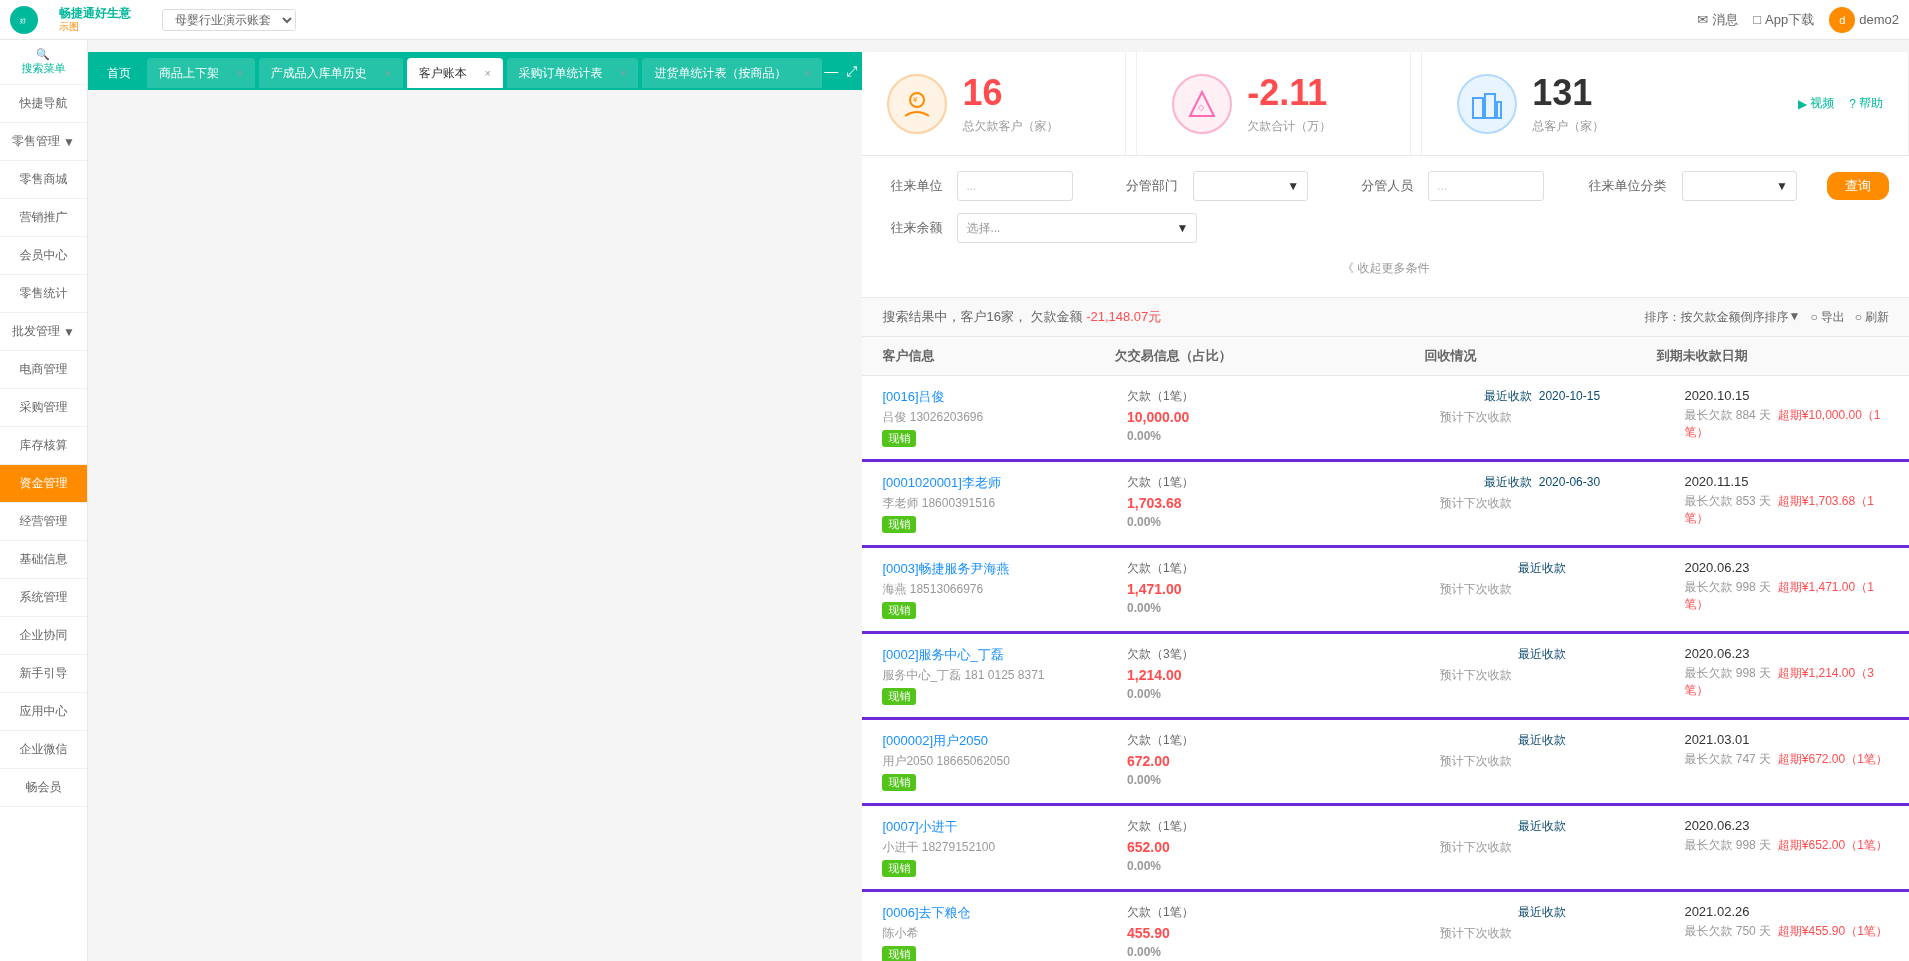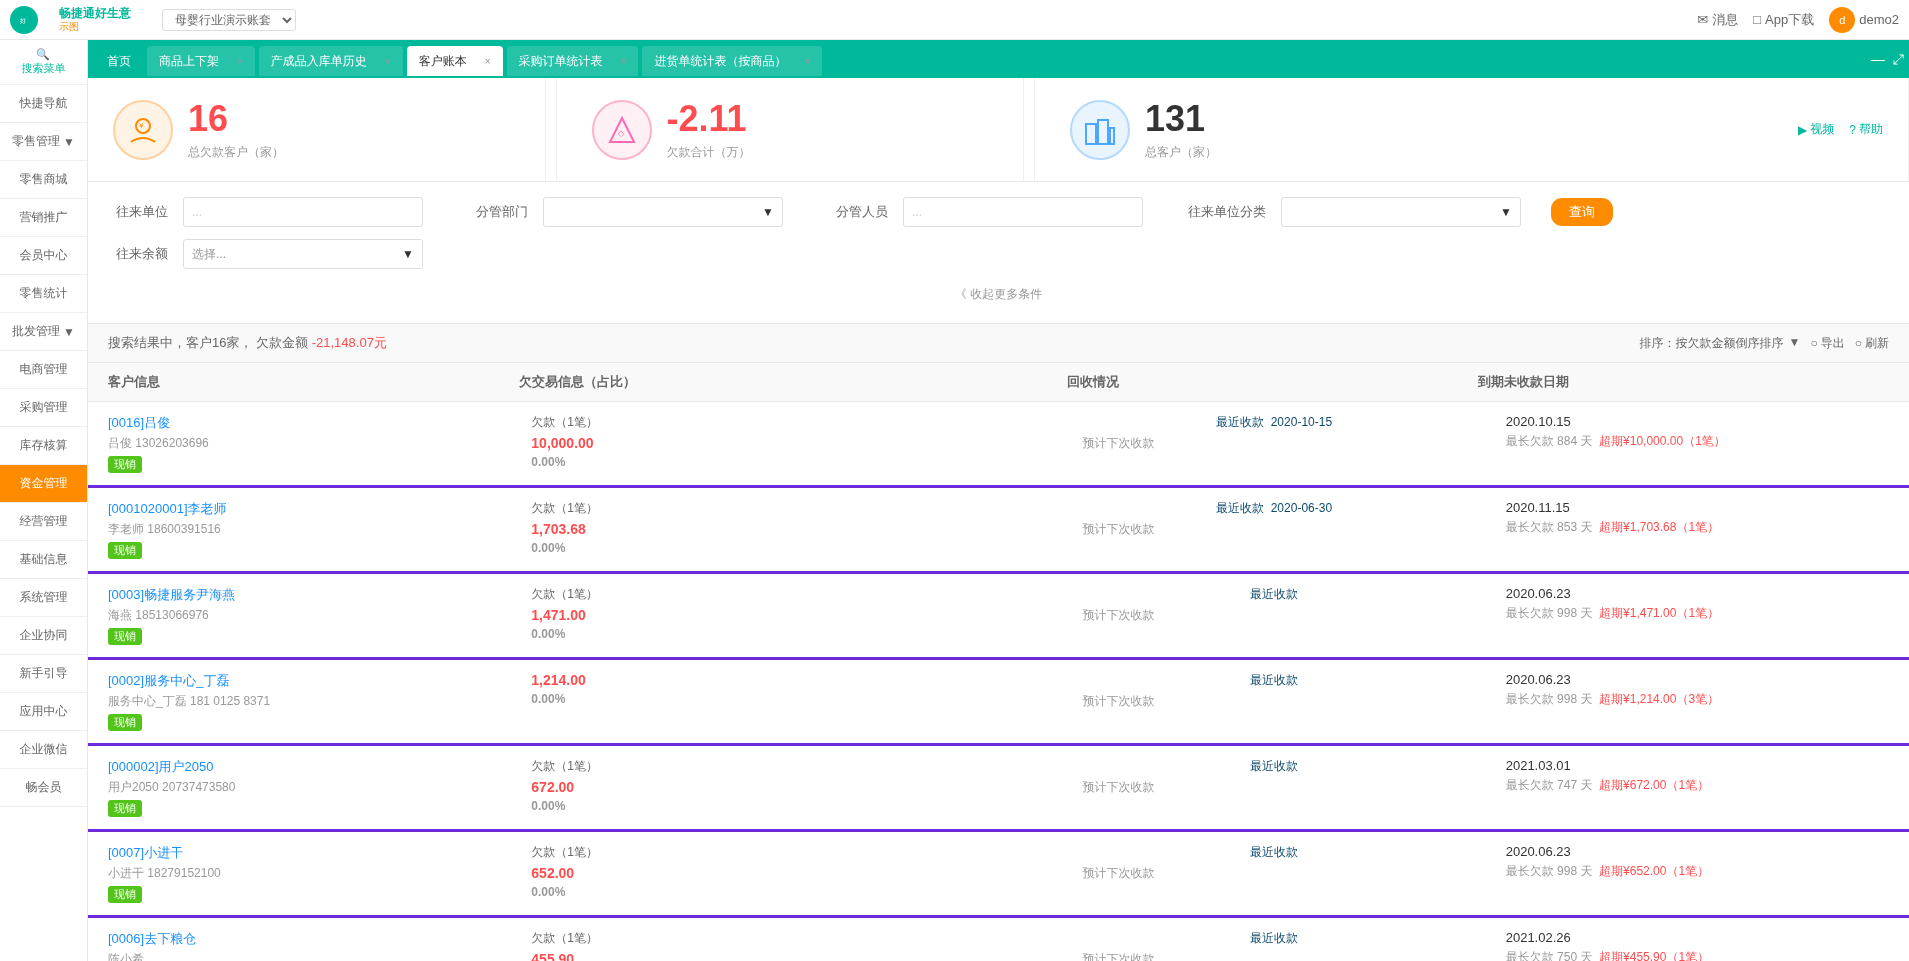--- a/index.html
+++ b/index.html
@@ -3,21 +3,21 @@
   <meta charset="utf-8">
   <style>
     * { box-sizing: border-box; margin: 0; padding: 0; }
     body { font-family: 'Microsoft YaHei', Arial, sans-serif; font-size: 13px; background: #f5f5f5; color: #333; overflow: hidden; }
 
     
     .app-container { display: flex; flex-direction: column; height: 961px; width: 1909px; }
     .top-bar { display: flex; align-items: center; height: 40px; background: #fff; border-bottom: 1px solid #e8e8e8; padding: 0 10px; }
     .main-area { display: flex; flex: 1; overflow: hidden; }
     .sidebar { width: 88px; background: #fff; border-right: 1px solid #e8e8e8; display: flex; flex-direction: column; }
-    .content-area { flex: 1; display: flex; flex-direction: column; overflow: hidden; }
+    .content-area { flex: 1; display: flex; overflow: hidden; margin-top: 12px; }
     .tab-bar { background: #00b99b; display: flex; align-items: center; height: 38px; padding: 0 5px; }
     .content-body { flex: 1; overflow-y: auto; background: #f5f5f5; }
 
     
     .logo-area { display: flex; align-items: center; gap: 21px; }
     .logo-icon { width: 28px; height: 28px; background: #00b99b; border-radius: 50%; display: flex; align-items: center; justify-content: center; color: white; font-size: 12px; }
     .logo-text { font-size: 11px; color: #00b99b; line-height: 1.2; }
     .demo-select { margin-left: 10px; font-size: 12px; color: #666; border: 1px solid #ddd; padding: 2px 8px; border-radius: 3px; background: #fff; cursor: pointer; }
     .top-right { margin-left: auto; display: flex; align-items: center; gap: 15px; font-size: 13px; color: #666; }
     .top-right-item { display: flex; align-items: center; gap: 4px; cursor: pointer; }
@@ -57,21 +57,21 @@
     .filter-input-text { color: #ccc; font-size: 12px; }
     .filter-select { flex: 1; max-width: 240px; height: 30px; border: 1px solid #ddd; border-radius: 3px; padding: 0 8px; font-size: 12px; display: flex; align-items: center; justify-content: space-between; cursor: pointer; background: #fff; }
     .search-btn { background: #ff8c00; color: #fff; border: none; padding: 5px 18px; border-radius: 11px; font-size: 13px; cursor: pointer; }
     .collapse-row { text-align: center; color: #999; font-size: 12px; cursor: pointer; padding: 5px; }
 
     
     .result-bar { display: flex; align-items: center; justify-content: space-between; padding: 10px 20px; background: #f9f9f9; border-bottom: 1px solid #e8e8e8; }
     .result-info { font-size: 13px; color: #666; }
     .result-info span.highlight { color: #ff4d4f; }
     .result-actions { display: flex; align-items: center; gap: 10px; font-size: 12px; color: #666; }
-    .result-sort { display: flex; align-items: flex-start; gap: 5px; cursor: pointer; }
+    .result-sort { display: flex; align-items: flex-start; cursor: pointer; }
     .result-action-btn { display: flex; align-items: center; gap: 3px; cursor: pointer; color: #666; }
 
     
     .table-header { display: flex; background: #f9f9f9; border-bottom: 1px solid #e8e8e8; padding: 10px 20px; font-size: 13px; font-weight: bold; color: #666; }
     .table-row { display: flex; background: #fff; border-bottom: 3px solid #6d28d9; padding: 12px 20px; align-items: flex-start; gap: 40px; }
     .col-customer { flex: 3; }
     .col-debt { flex: 4; }
     .col-return { flex: 3; }
     .col-date { flex: 3; }
     .customer-name { color: #1890ff; font-size: 13px; cursor: pointer; }
@@ -431,20 +431,21 @@
 
           <div class="table-row">
             <div class="col-customer">
               <div class="customer-name">
                 <span>[0002]</span><span>服务中心_丁磊</span>
               </div>
               <div class="customer-sub">服务中心_丁磊  181 0125 8371</div>
               <span class="badge-green">现销</span>
             </div>
             <div class="col-debt">
+              <div class="debt-count">欠款（3笔）</div>
               <div class="debt-amount">1,214.00</div>
               <div class="debt-percent">0.00%</div>
             </div>
             <div class="col-return">
               <div class="return-date"><span>最近收款</span></div>
               <div class="return-next">预计下次收款</div>
             </div>
             <div class="col-date">
               <div class="date-text">2020.06.23</div>
               <div class="overdue-text">
@@ -452,21 +453,21 @@
                 <span class="overdue-link">超期¥1,214.00（3笔）</span>
               </div>
             </div>
           </div>
 
           <div class="table-row">
             <div class="col-customer">
               <div class="customer-name">
                 <span>[000002]</span><span>用户2050</span>
               </div>
-              <div class="customer-sub">用户2050  20737473580</div>
+              <div class="customer-sub">用户2050  18665062050</div>
               <span class="badge-green">现销</span>
             </div>
             <div class="col-debt">
               <div class="debt-count">欠款（1笔）</div>
               <div class="debt-amount">672.00</div>
               <div class="debt-percent">0.00%</div>
             </div>
             <div class="col-return">
               <div class="return-date"><span>最近收款</span></div>
               <div class="return-next">预计下次收款</div>

